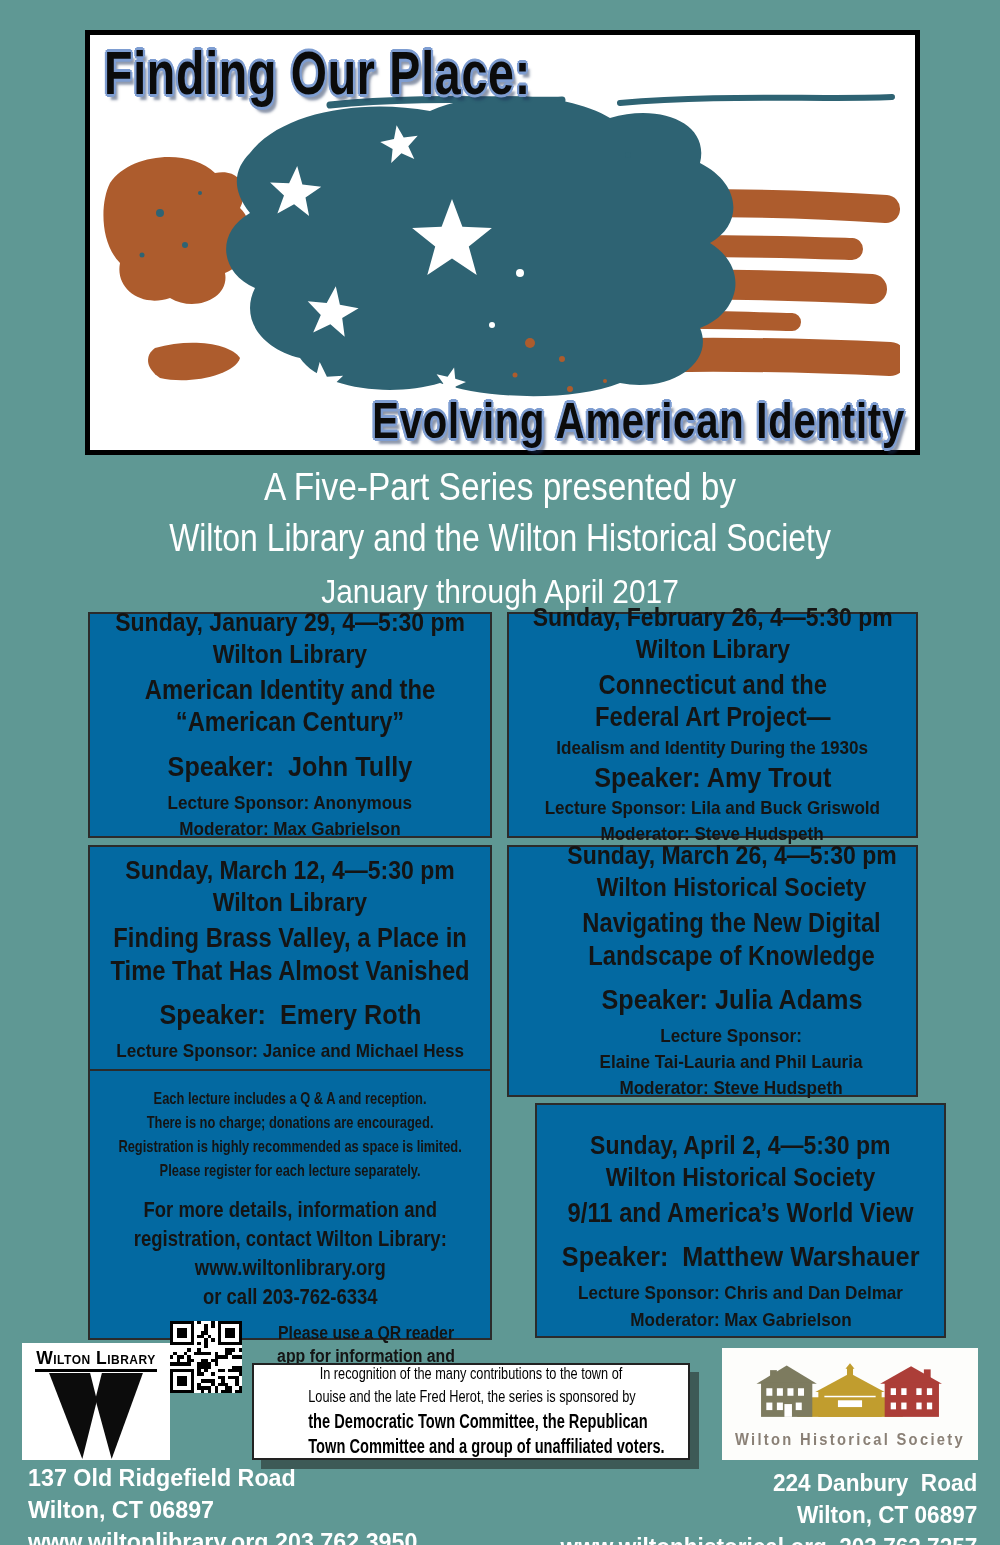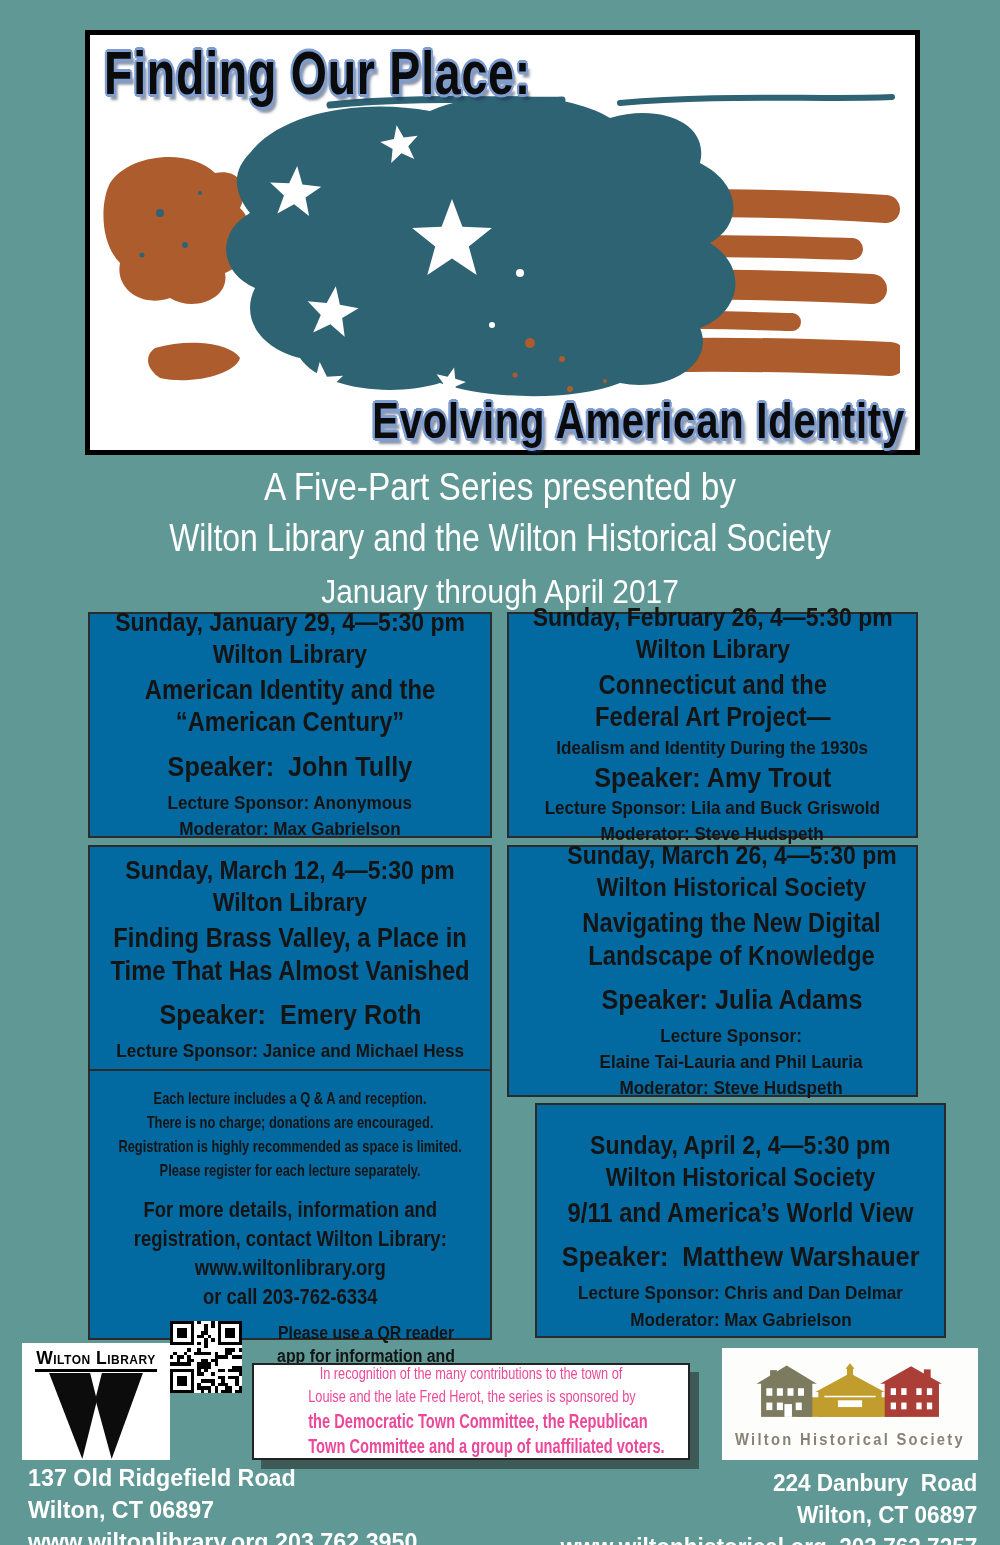--- a/index.html
+++ b/index.html
@@ -59,21 +59,21 @@
   .lib-logo{position:absolute;left:22px;top:1343px;width:148px;height:117px;background:#fff;
             text-align:center;overflow:hidden;}
   .lib-logo-title{display:inline-block;font-weight:bold;font-size:17.5px;color:#000;font-variant:small-caps;
             letter-spacing:.5px;border-bottom:3px solid #000;padding:2px 1px 0;margin-top:3px;white-space:pre;}
   .lib-w{display:block;width:100px;height:88px;margin:1px auto 0;}
   .lib-address{position:absolute;left:28px;top:1462px;color:#fff;font-weight:bold;font-size:24px;
             line-height:1.33;white-space:pre;transform:scaleX(.97);transform-origin:left top;}
 
   .recognition{position:absolute;left:252px;top:1363px;width:438px;height:97px;background:#fff;
             border:2px solid #222;box-shadow:9px 9px 0 #3d5a56;display:flex;flex-direction:column;
-            justify-content:center;text-align:center;color:#ec4899;box-sizing:border-box;}
+            justify-content:center;text-align:center;color:#000000;box-sizing:border-box;}
   .recognition div{white-space:pre;}
   .rec-normal{font-size:17px;line-height:1.35;transform:scaleX(.75);}
   .rec-bold{font-size:19.5px;font-weight:bold;line-height:1.3;transform:scaleX(.75);}
 
   .whs-logo{position:absolute;left:722px;top:1348px;width:256px;height:112px;background:#fdfdfb;
             display:flex;flex-direction:column;align-items:center;justify-content:center;}
   .whs-houses{width:196px;height:64px;}
   .whs-text{font-size:16px;font-weight:bold;letter-spacing:2.5px;color:#8a8076;margin-top:7px;
             transform:scaleX(.92);white-space:pre;}
   .whs-address{position:absolute;right:23px;top:1467px;color:#fff;font-weight:bold;font-size:24px;

